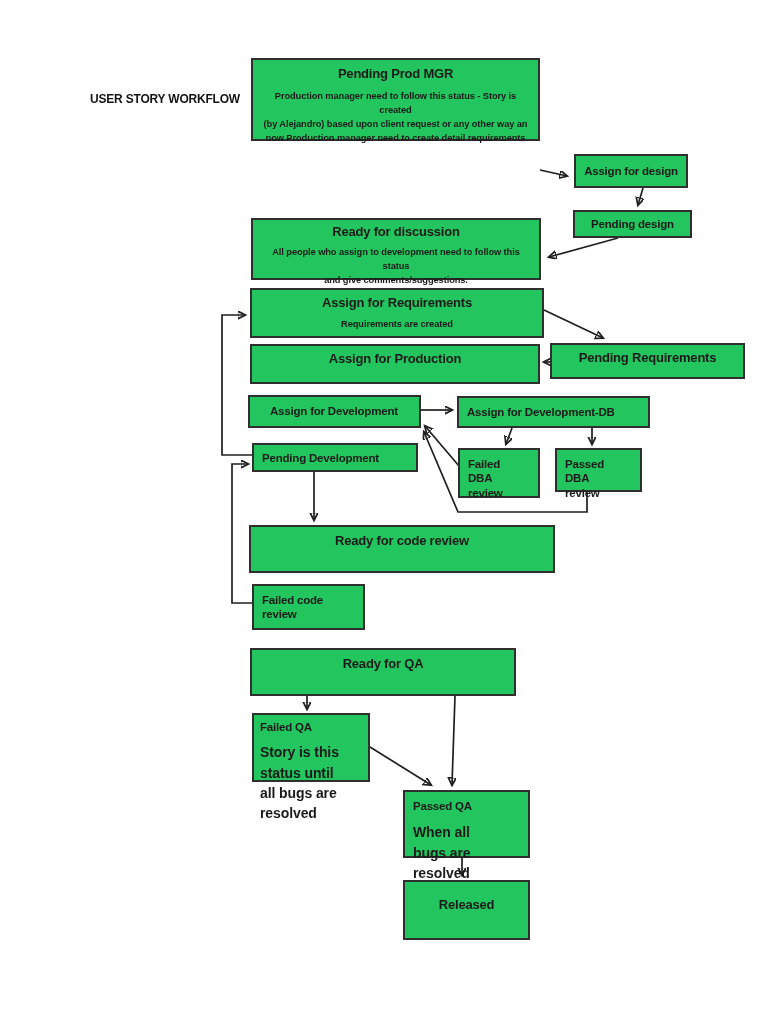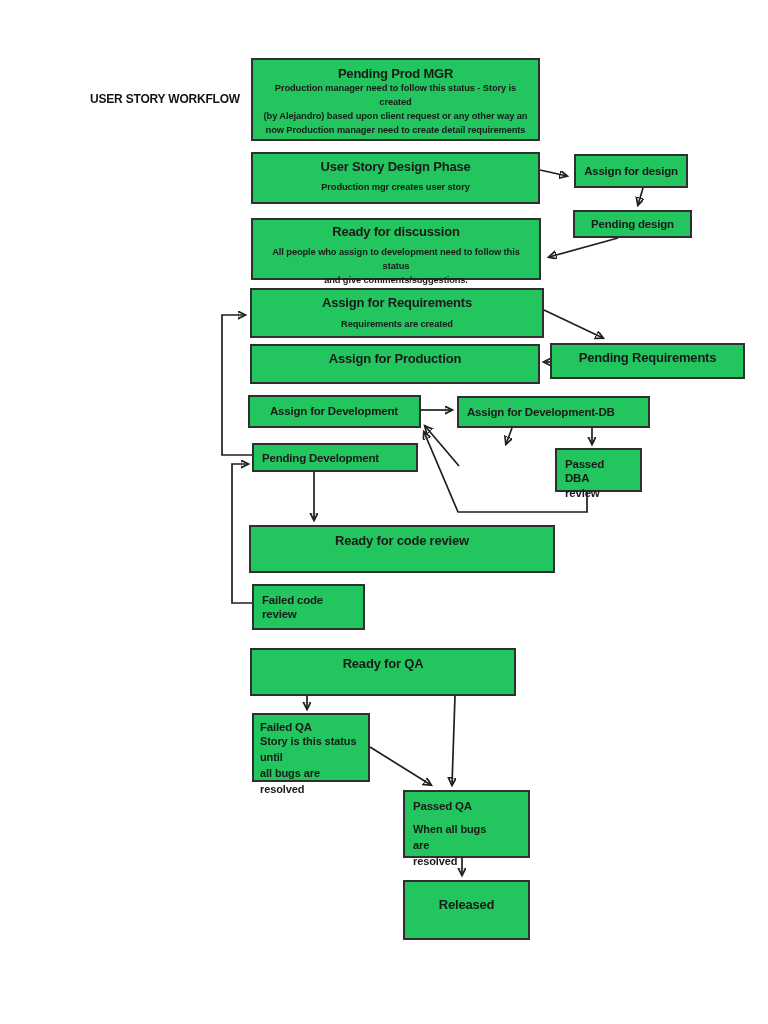--- a/index.html
+++ b/index.html
@@ -13,30 +13,30 @@
   .ttl{
     font-weight:bold;letter-spacing:-0.2px;white-space:pre-line;
   }
   .f13{font-size:13px;line-height:1.15;}
   .f12{font-size:11.5px;line-height:1.25;}
   .center{text-align:center;}
   .left{text-align:left;}
   .body-txt{
     font-weight:bold;font-size:9.3px;line-height:1.5;letter-spacing:-0.1px;white-space:pre-line;
   }
-  .body-sm{font-size:11px;line-height:1.45;}
+  .body-sm{font-size:14px;line-height:1.45;}
   .vcenter{display:flex;align-items:center;justify-content:center;}
   .overlay{position:absolute;left:0;top:0;pointer-events:none;}
   .overlay path{stroke:#1f1f1f;stroke-width:1.7;fill:none;}
   .page-title{
     position:absolute;left:90px;top:92px;font-weight:bold;font-size:12px;
     letter-spacing:-0.2px;color:#141414;
   } .pt5{padding-top:5px;} .pt6{padding-top:6px;} .pt7{padding-top:7px;} .pt8{padding-top:16px;}
   .px6{padding-left:6px;padding-right:6px;} .px8{padding-left:8px;padding-right:24px;} .px10{padding-left:20px;padding-right:10px;}
-  .mt6{margin-top:6px;} .mt7{margin-top:7px;} .mt8{} .mt9{margin-top:9px;}
+  .mt6{margin-top:6px;} .mt7{margin-top:7px;} .mt8{margin-top:8px;} .mt9{margin-top:9px;}
 </style>
 </head>
 <body>
 
 <div class="page">
 
   <svg class="overlay" width="768" height="1024" viewBox="0 0 768 1024">
     <defs>
       <marker id="ah" markerWidth="10" markerHeight="10" refX="7.5" refY="4" orient="auto" markerUnits="userSpaceOnUse">
         <path d="M0,0 L8,4 L0,8 z" fill="#1f1f1f" stroke="none"></path>
@@ -63,24 +63,20 @@
 
   <div class="page-title">USER STORY WORKFLOW</div>
 
   <div class="box" style="left:251px;top:58px;width:289px;height:83px">
     <div class="ttl f13 center pt7 px6">Pending Prod MGR</div>
     <div class="body-txt center mt8 px6">Production manager need to follow this status - Story is created
 (by Alejandro) based upon client request or any other way an
 now Production manager need to create detail requirements</div>
   </div>
 
-  <div class="box" style="left:251px;top:152px;width:289px;height:52px">
-    <div class="ttl f13 center pt6 px6">User Story Design Phase</div>
-    <div class="body-txt center mt6 px6">Production mgr creates user story</div>
-  </div>
 
   <div class="box vcenter" style="left:574px;top:154px;width:114px;height:34px">
     <div class="ttl f12 center">Assign for design</div>
   </div>
 
   <div class="box vcenter" style="left:573px;top:210px;width:119px;height:28px">
     <div class="ttl f12 center">Pending design</div>
   </div>
 
   <div class="box" style="left:251px;top:218px;width:290px;height:62px">
@@ -107,20 +103,23 @@
   </div>
 
   <div class="box" style="left:457px;top:396px;width:193px;height:32px">
     <div class="ttl f12 left pt7 px8">Assign for Development-DB</div>
   </div>
 
   <div class="box" style="left:252px;top:443px;width:166px;height:29px">
     <div class="ttl f12 left pt6 px8">Pending Development</div>
   </div>
 
+  <div class="box" style="left:458px;top:448px;width:82px;height:50px">
+    <div class="ttl f12 left pt7 px8">Failed DBA review</div>
+  </div>
 
   <div class="box" style="left:555px;top:448px;width:87px;height:44px">
     <div class="ttl f12 left pt7 px8">Passed DBA review</div>
   </div>
 
   <div class="box" style="left:249px;top:525px;width:306px;height:48px">
     <div class="ttl f13 center pt7 px6">Ready for code review</div>
   </div>
 
   <div class="box" style="left:252px;top:584px;width:113px;height:46px">

